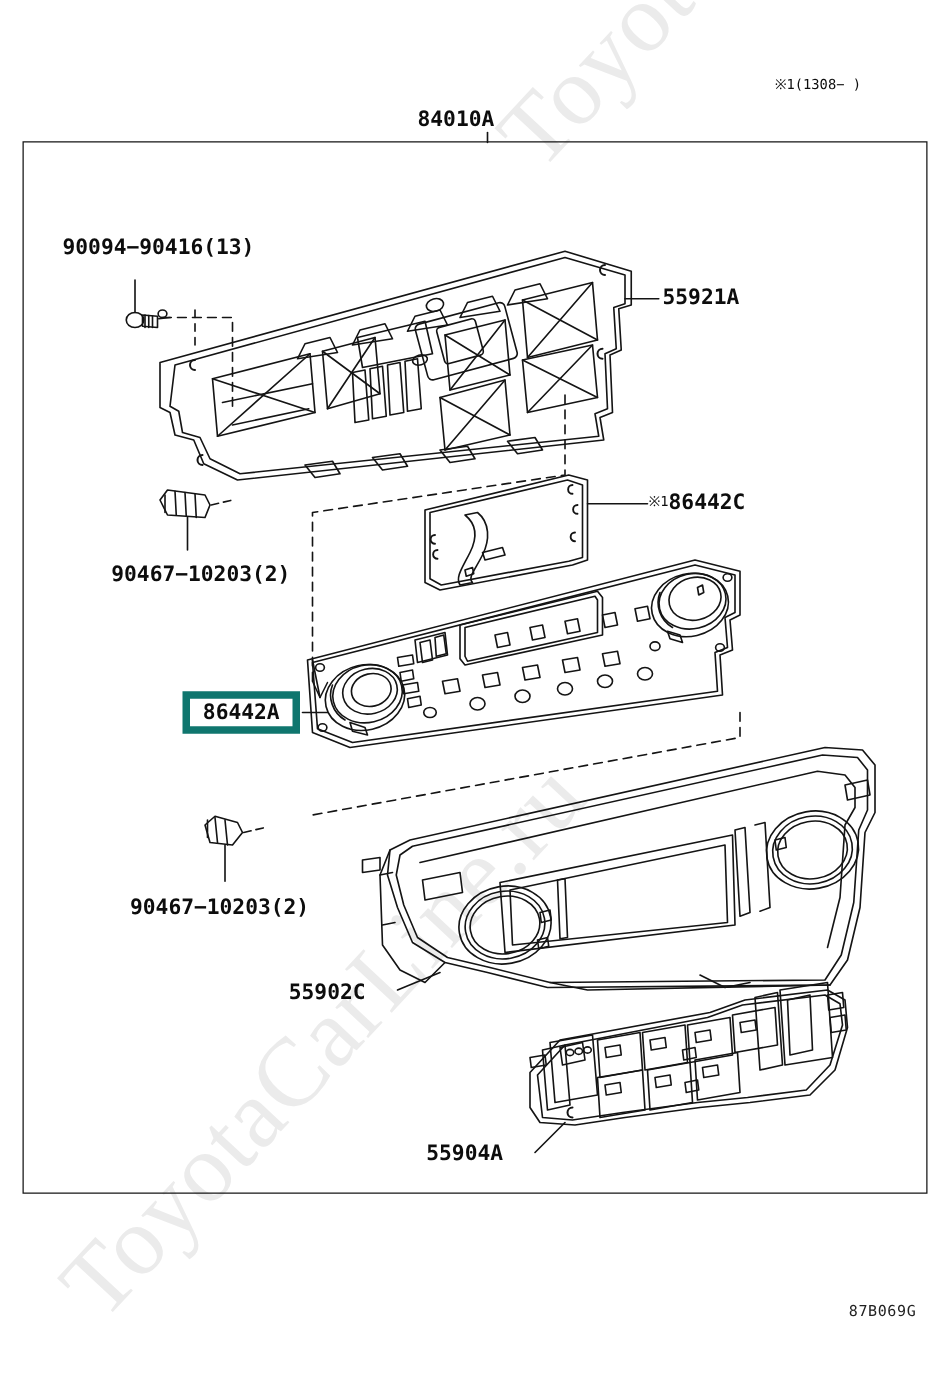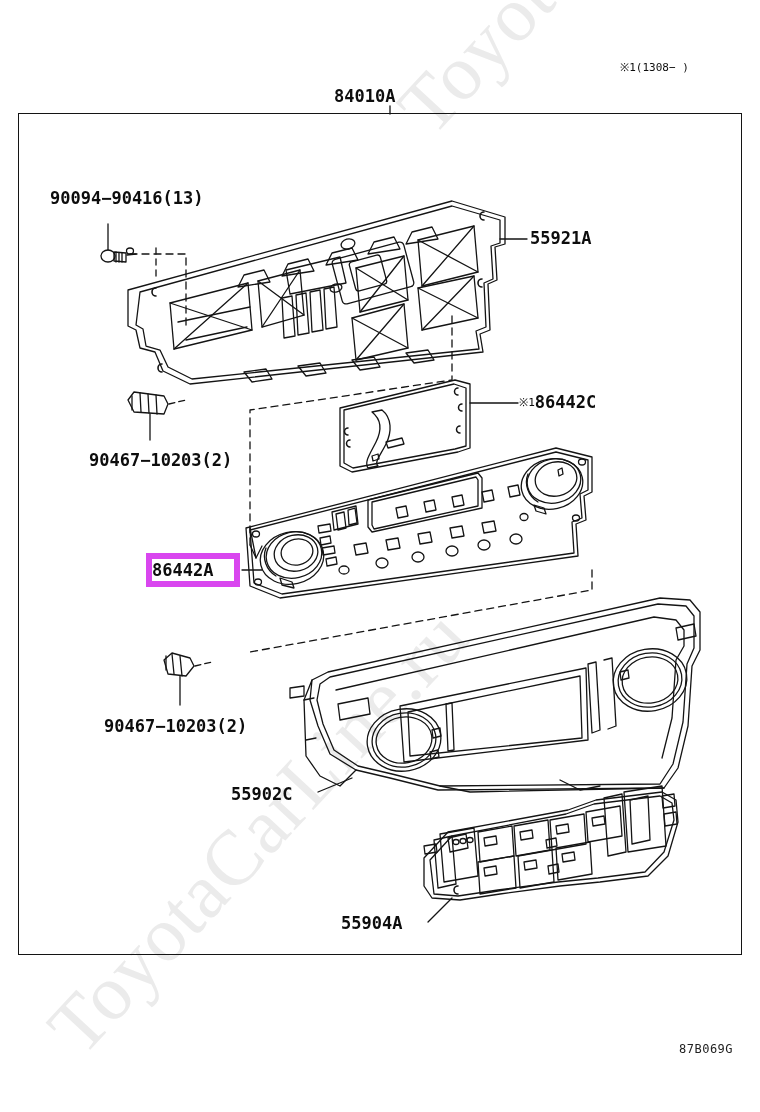--- a/index.html
+++ b/index.html
@@ -88,26 +88,27 @@
     color: #222;
     letter-spacing: 0.5px;
   }
   .ast {
     font-size: 11px;
     vertical-align: 2px;
     font-weight: normal;
   }
   .hl-box {
     position: absolute;
-    border: 6px solid #d946ef;
+    border: 6px solid #0f766e;
     background: #ffffff;
     box-sizing: border-box;
     z-index: 6;
     display: flex;
     align-items: center;
+    justify-content: center;
   }
   .hl-box span {
     font-family: "DejaVu Sans Mono", "Liberation Mono", monospace;
     font-size: 17px;
     font-weight: bold;
     color: #0d0d0d;
     letter-spacing: 0px;
   }
 </style>
 </head>

